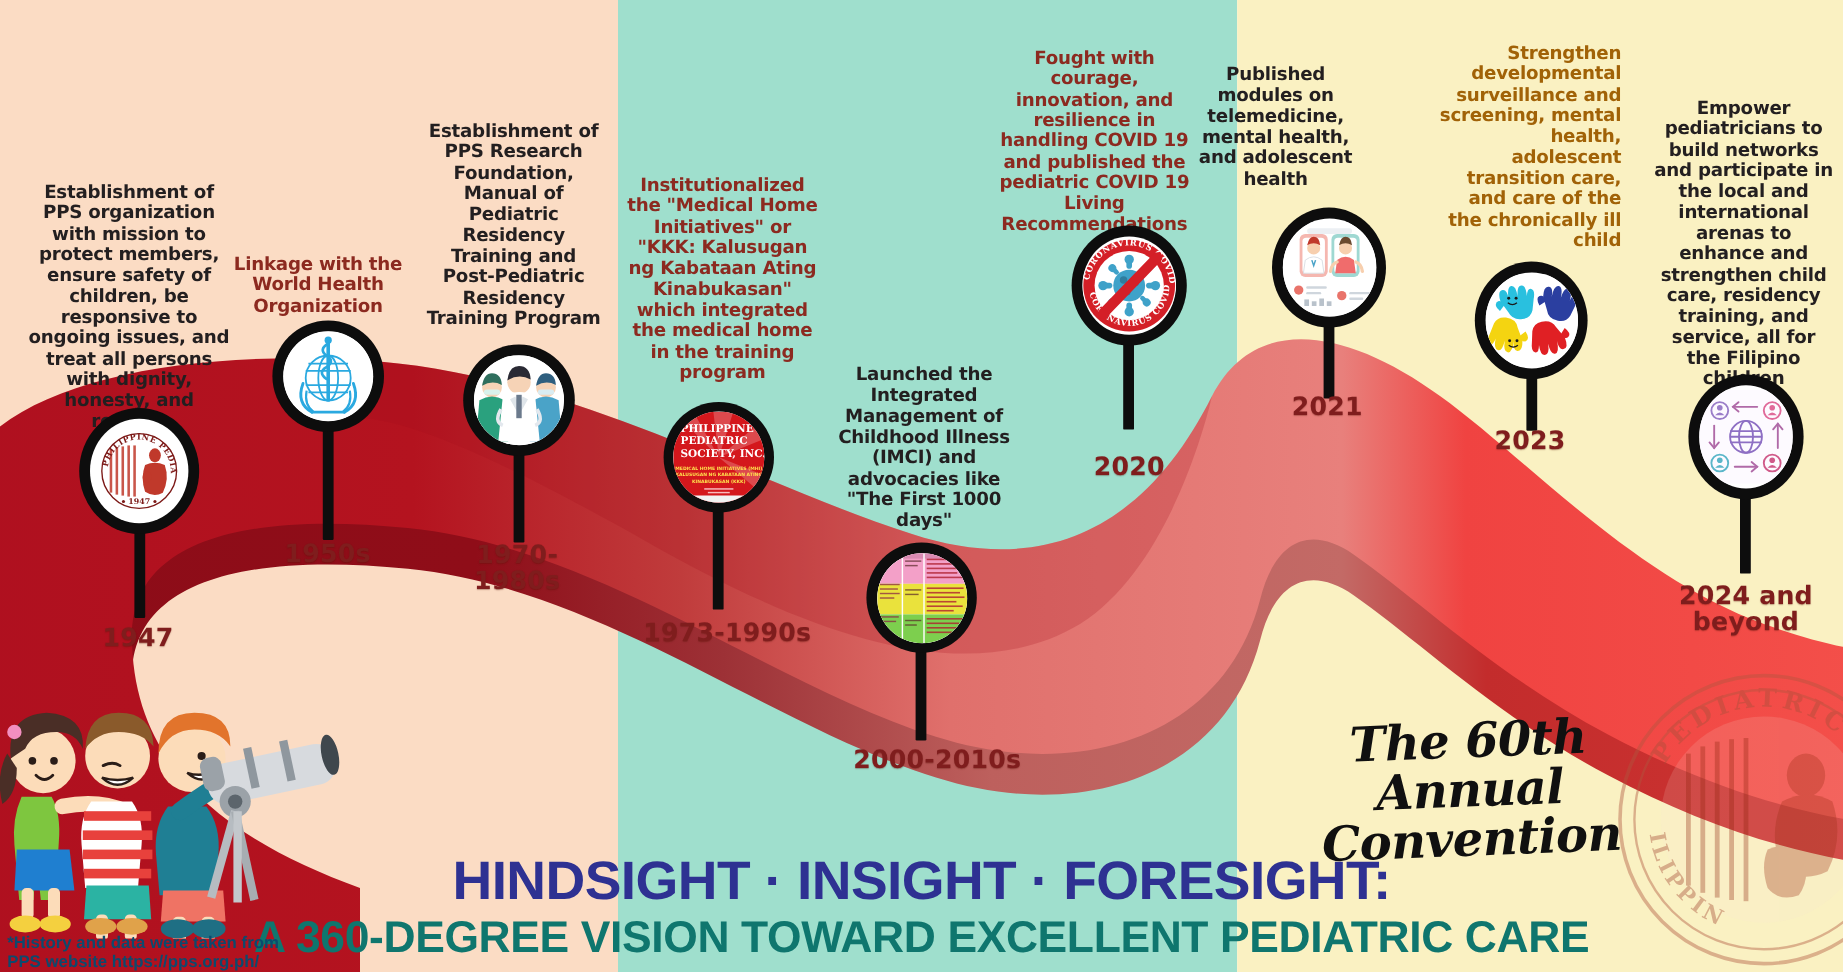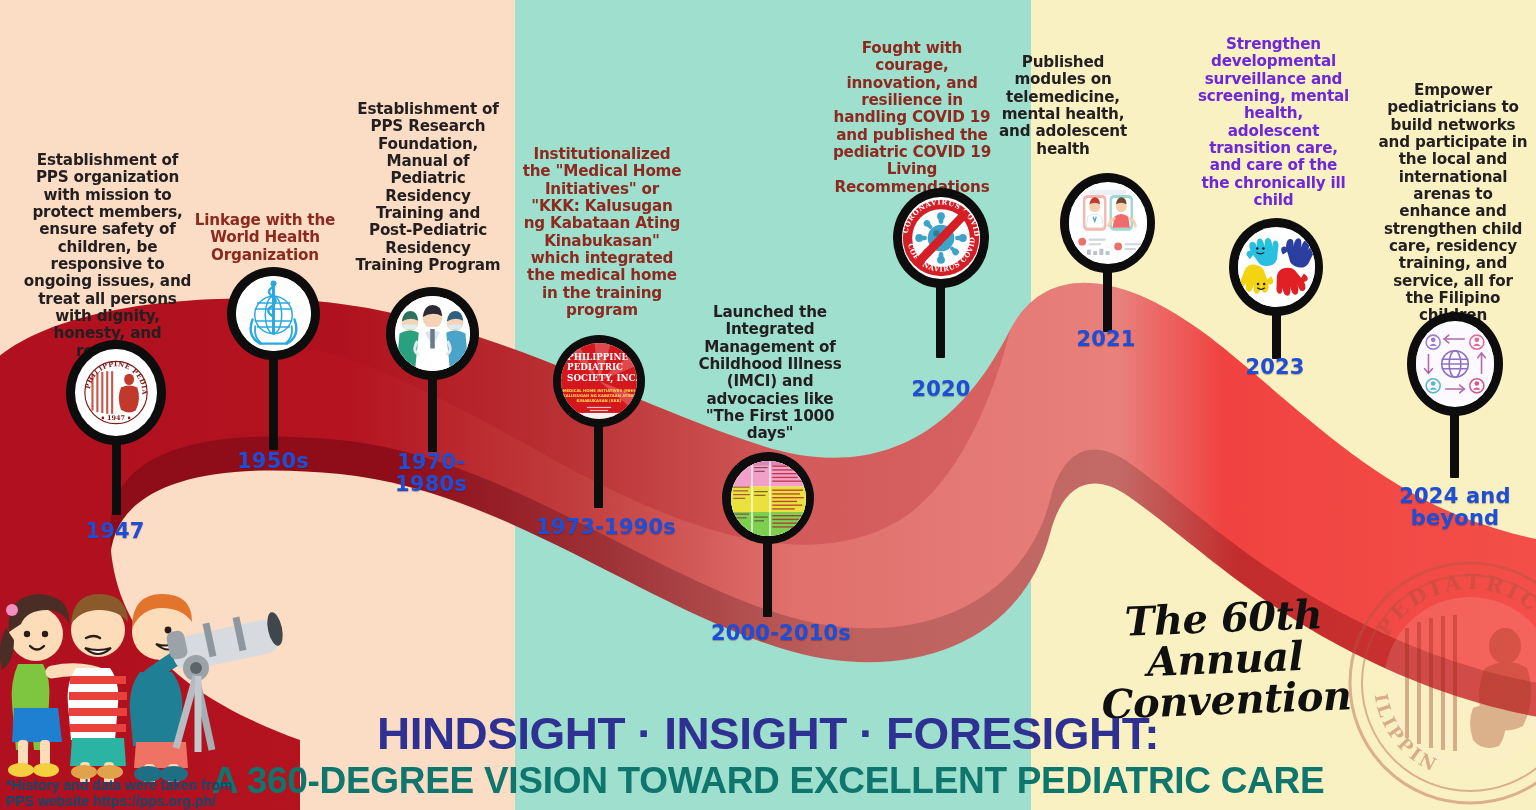--- a/index.html
+++ b/index.html
@@ -32,42 +32,42 @@
     position:absolute;
     text-align:center;
     font-family:"DejaVu Sans", sans-serif;
     font-weight:700;
     font-size:15.2px;
     line-height:1.14;
     letter-spacing:-0.2px;
   }
   .mtext.dark  { color:#231f20; }
   .mtext.maroon{ color:#8c2a20; }
-  .mtext.brown { color:#6d28d9; }
+  .mtext.brown { color:#a16207;text-align:right; }
 
   .pin { position:absolute; }
   .pin-stick {
     position:absolute; width:8px; background:#0d0d0d; border-radius:1px;
     left:50%; margin-left:-4px;
   }
   .pin-head {
     position:absolute; border-radius:50%;
     background:#0d0d0d;
     display:flex; align-items:center; justify-content:center;
     overflow:hidden;
     box-shadow:0 0 0 0 rgba(0,0,0,0);
   }
   .pin-inner {
     border-radius:50%; overflow:hidden; background:#fff;
     display:flex; align-items:center; justify-content:center;
     position:relative;
   }
   .ylabel {
     position:absolute;
-    color:#1d4ed8;
+    color:#7f1d1d;
     font-family:"DejaVu Sans", sans-serif;
     font-weight:700;
     font-size:21px;
     letter-spacing:0.2px;
     text-align:center;
     line-height:1.05;
     text-shadow:0 1px 1px rgba(90,20,10,.35);
     white-space:pre-line;
   }
 

